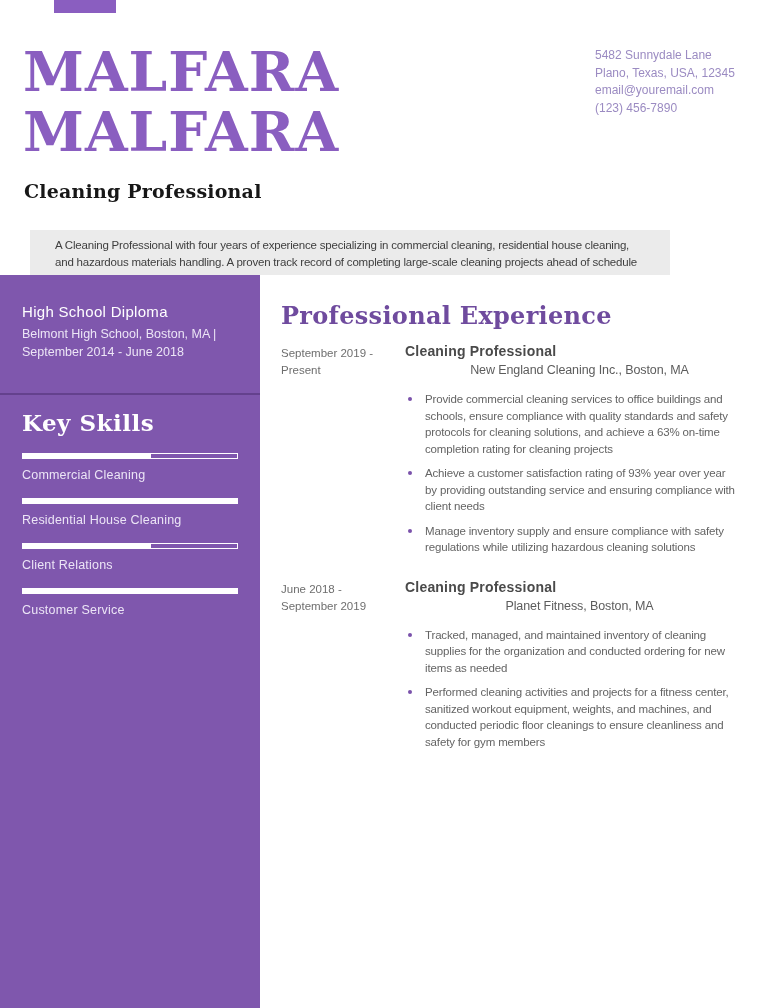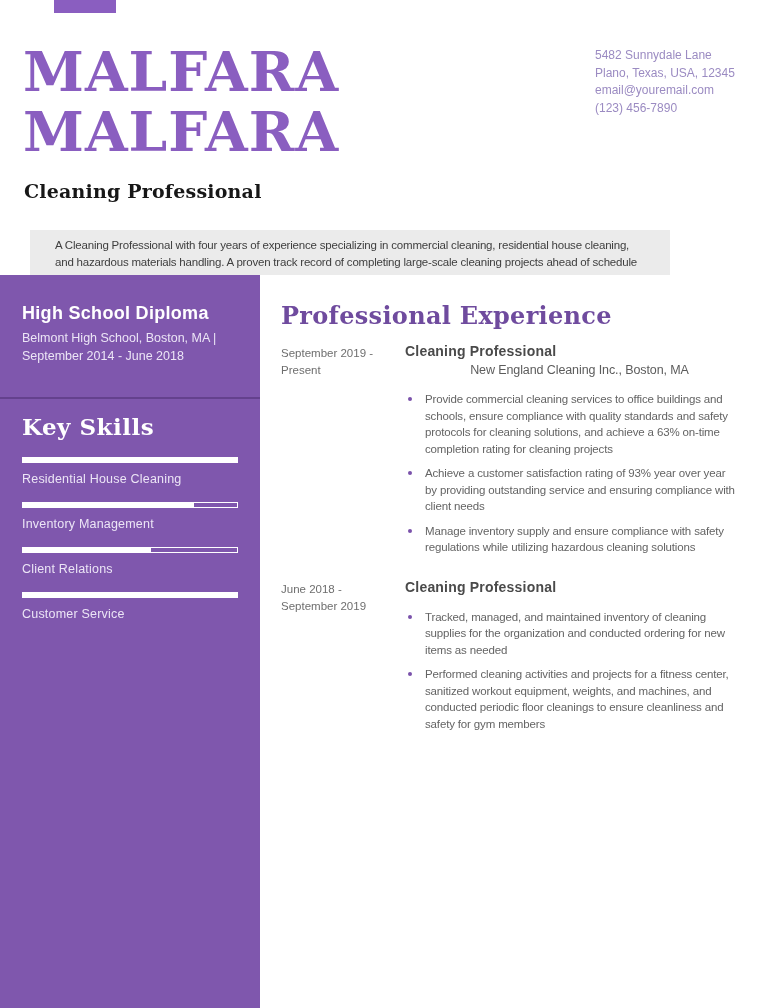--- a/index.html
+++ b/index.html
@@ -56,21 +56,21 @@
     position: absolute; left: 0; top: 0; bottom: 0; width: 260px;
     background: var(--sidebar, #7f57ad);
     padding: 14px 22px 0 22px;
     color: #ffffff;
   }
   .side-heading {
     font-family: "DejaVu Serif", serif; font-weight: bold;
     font-size: 23px; letter-spacing: 0.5px; line-height: 30px;
     color: #ffffff;
   }
-  .edu-degree { margin-top: 14px; font-size: 18px; font-weight: bold; letter-spacing: 0.3px; }
+  .edu-degree { margin-top: 14px; font-size: 15px; font-weight: normal; letter-spacing: 0.3px; }
   .edu-school, .edu-dates { font-size: 12.5px; line-height: 18px; color: var(--sidebarText, #ece5f6); }
   .edu-school { margin-top: 5px; }
   .side-divider {
     height: 2px; background: var(--divider, #64418d);
     margin: 32px -22px 13px -22px;
   }
   .skills-list { margin-top: 15px; }
   .skill { margin-bottom: 16px; }
   .skill-bar {
     width: 100%; height: 6px;
@@ -133,34 +133,34 @@
 
     <aside class="sidebar">
       <div class="edu-degree">High School Diploma</div>
       <div class="edu-school">Belmont High School, Boston, MA |</div>
       <div class="edu-dates">September 2014 - June 2018</div>
 
       <div class="side-divider"></div>
 
       <h2 class="side-heading">Key Skills</h2>
       <div class="skills-list" id="skills-list">
+  <div class="skill">
+    <div class="skill-bar">
+      <div class="skill-fill" style="width: 60%;"></div>
+    </div>
+    <div class="skill-label">Commercial Cleaning</div>
+  </div>
 
   <div class="skill">
     <div class="skill-bar">
       <div class="skill-fill" style="width: 100%;"></div>
     </div>
     <div class="skill-label">Residential House Cleaning</div>
   </div>
 
-  <div class="skill">
-    <div class="skill-bar">
-      <div class="skill-fill" style="width: 80%;"></div>
-    </div>
-    <div class="skill-label">Inventory Management</div>
-  </div>
 
   <div class="skill">
     <div class="skill-bar">
       <div class="skill-fill" style="width: 60%;"></div>
     </div>
     <div class="skill-label">Client Relations</div>
   </div>
 
   <div class="skill">
     <div class="skill-bar">
@@ -190,20 +190,21 @@
     </div>
   </article>
 
   <article class="job">
     <div class="job-dates">
       <div class="d1">June 2018 -</div>
       <div class="d2">September 2019</div>
     </div>
     <div class="job-main">
       <h3 class="job-title">Cleaning Professional</h3>
+      <div class="job-company">Planet Fitness, Boston, MA</div>
       <ul class="job-bullets">
                 <li><span class="bullet-dot"></span><span>Tracked, managed, and maintained inventory of cleaning supplies for the organization and conducted ordering for new items as needed</span></li>
                 <li><span class="bullet-dot"></span><span>Performed cleaning activities and projects for a fitness center, sanitized workout equipment, weights, and machines, and conducted periodic floor cleanings to ensure cleanliness and safety for gym members</span></li>
               </ul>
     </div>
   </article>
 </div>
     </main>
 
   </div>

